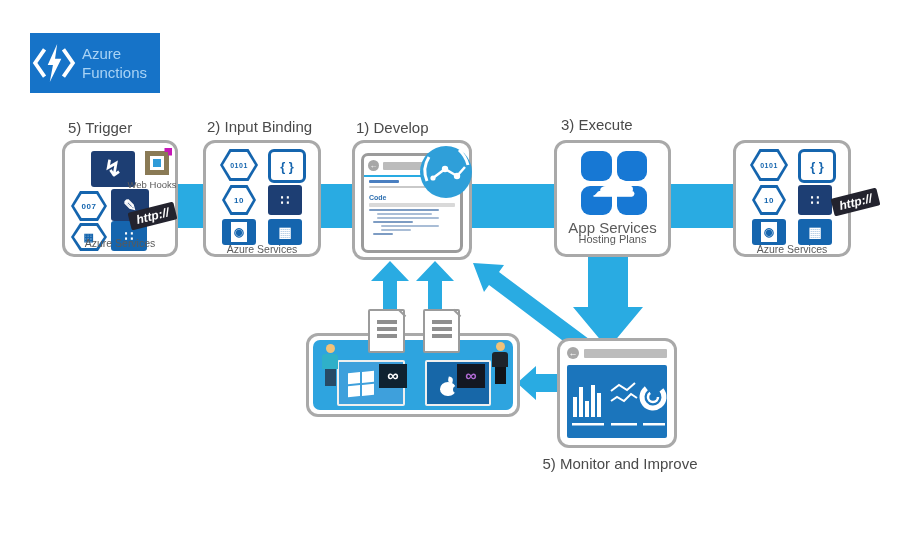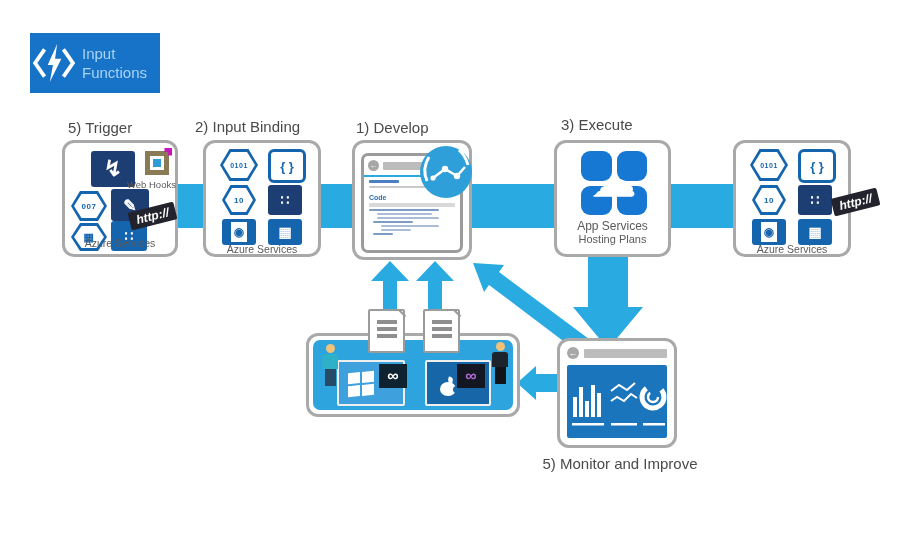--- a/index.html
+++ b/index.html
@@ -76,40 +76,40 @@
     <polygon points="517,383 536,366 536,374 562,374 562,392 536,392 536,400" fill="#29ABE2"></polygon>
   </svg>
 
   <div class="logo">
     <svg width="48" height="42" viewBox="0 0 44 40">
       <polyline points="13,7 4,20 13,33" fill="none" stroke="#fff" stroke-width="3.6"></polyline>
       <polyline points="31,7 40,20 31,33" fill="none" stroke="#fff" stroke-width="3.6"></polyline>
       <polygon points="25,2 16,22 21,22 18,38 29,16 23,16" fill="#fff"></polygon>
     </svg>
     <div class="logo-text">
-      <div>Input</div>
+      <div>Azure</div>
       <div>Functions</div>
     </div>
   </div>
 
   <div class="step-label" style="left:68px;top:119px">5) Trigger</div>
-  <div class="step-label" style="left:195px;top:118px">2) Input Binding</div>
+  <div class="step-label" style="left:207px;top:118px">2) Input Binding</div>
   <div class="step-label" style="left:356px;top:119px">1) Develop</div>
   <div class="step-label" style="left:561px;top:116px">3) Execute</div>
 
   <div class="panel" style="left:62px;top:140px;width:116px;height:117px">
     <span class="icon navy" style="left:26px;top:8px;width:44px;height:36px;font-size:22px">
         <b>↯</b>
       </span>
     <span class="wh" style="left:80px;top:8px;width:24px;height:24px">
       <i class="wh-frame"></i>
         <i class="wh-core"></i>
         <i class="wh-arrow"></i>
     </span>
-    <div style="position:absolute;left:62px;top:36px;width:50px;font-size:9.5px;line-height:11px;color:#5A5A5A">Web Hooks</div>
+    <div style="position:absolute;left:62px;top:36px;width:50px;text-align:center;font-size:9.5px;line-height:11px;color:#5A5A5A">Web Hooks</div>
     <span class="hex" style="left:6px;top:48px;width:36px;height:30px">
       <i class="h-out"></i>
         <i class="h-in"></i>
       <b class="h-txt">007</b>
     </span>
     <span class="icon navy" style="left:46px;top:46px;width:38px;height:32px;font-size:16px">
         <b>✎</b>
       </span>
     <span class="hex" style="left:6px;top:80px;width:36px;height:28px">
       <i class="h-out"></i>
@@ -181,21 +181,21 @@
   </div>
 
   <div class="panel" style="left:554px;top:140px;width:117px;height:117px">
     <span class="cloudgrid" style="left:24px;top:8px;width:66px;height:64px">
       <i></i>
         <i></i>
         <i></i>
         <i></i>
     </span>
     <b class="cloudglyph" style="left:24px;top:12px;width:66px;font-size:44px">☁</b>
-    <div class="caption" style="top:76px;font-size:12px">App Services</div>
+    <div class="caption" style="top:76px;font-size:15px">App Services</div>
     <div class="caption" style="top:90px;font-size:11px">Hosting Plans</div>
   </div>
 
   <div class="panel" style="left:733px;top:140px;width:118px;height:117px">
     <span class="hex" style="left:14px;top:6px;width:38px;height:32px">
       <i class="h-out"></i>
         <i class="h-in"></i>
       <b class="h-txt" style="font-size:7px">0101</b>
     </span>
     <span class="icon outline" style="left:62px;top:6px;width:32px;height:28px;font-size:13px">

